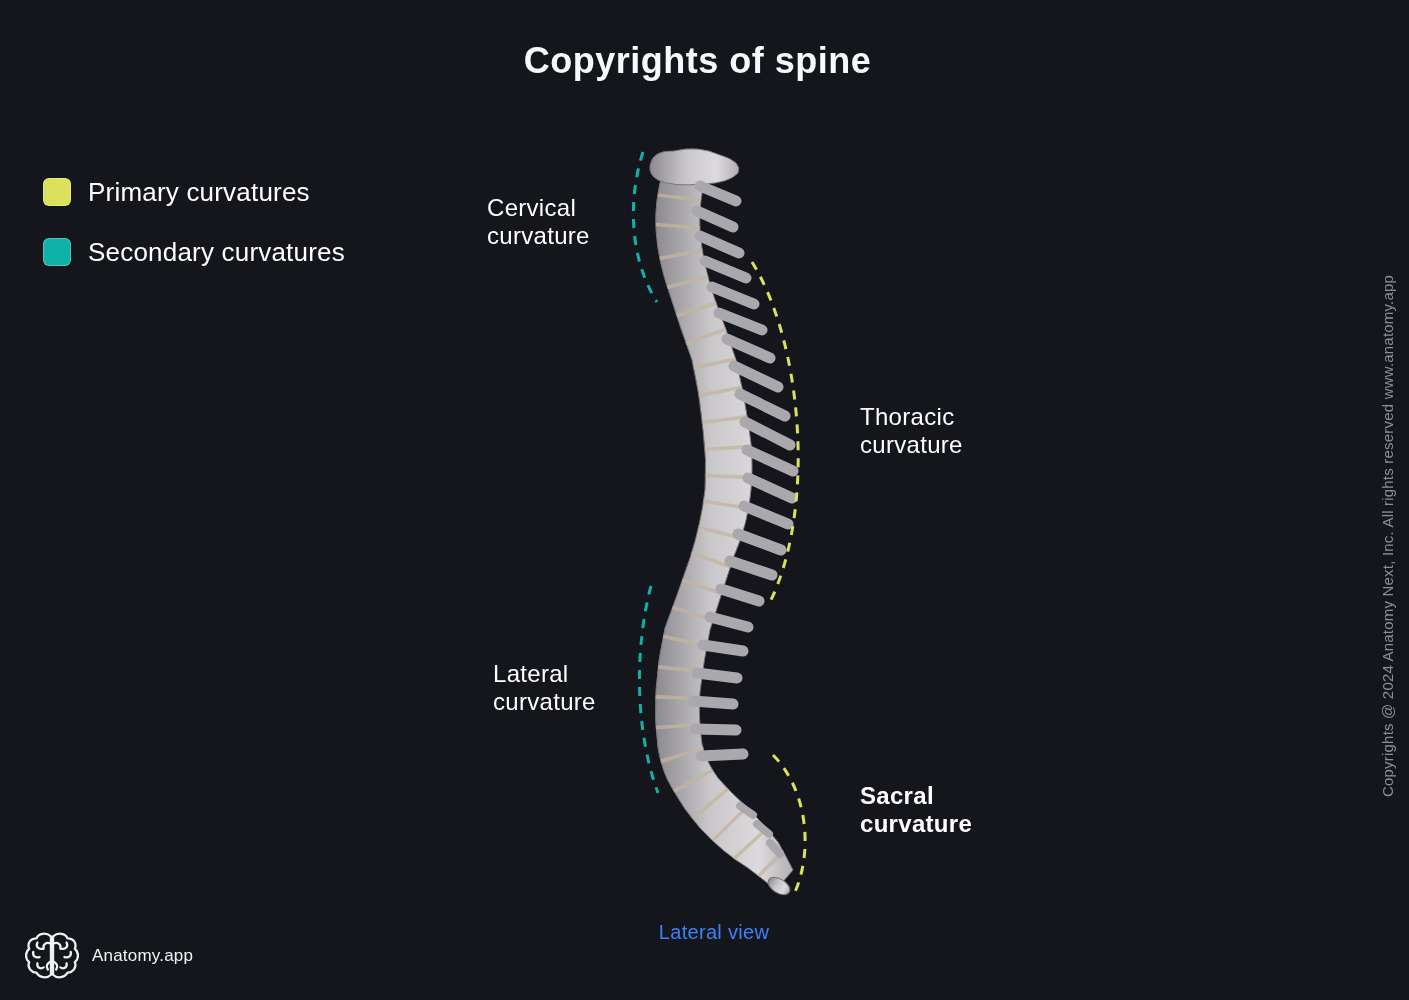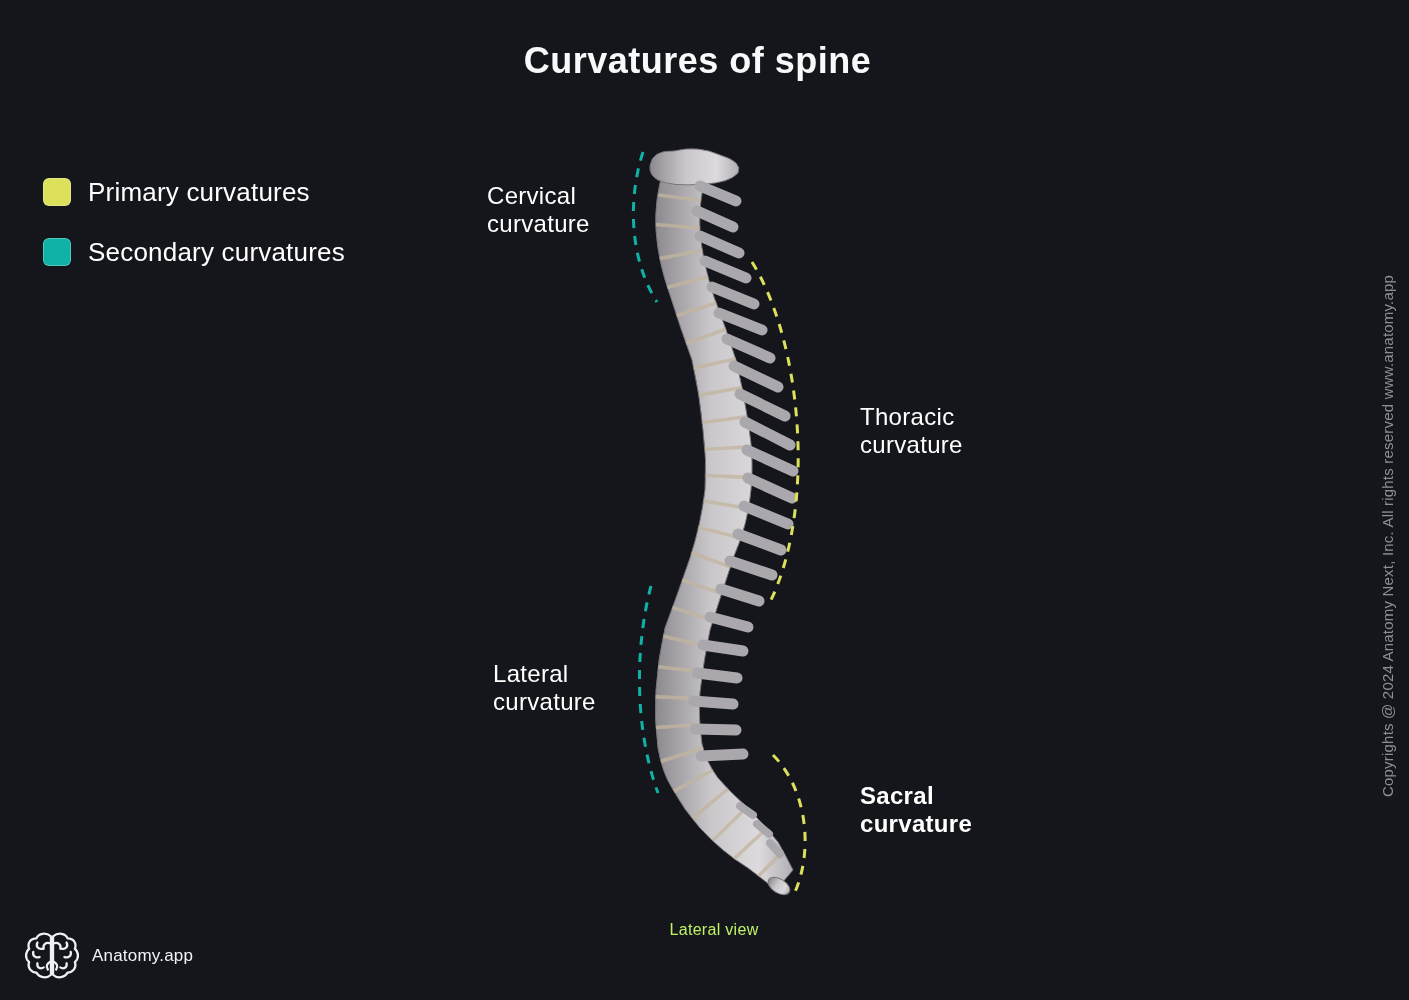--- a/index.html
+++ b/index.html
@@ -17,44 +17,44 @@
   .legend-item{display:flex;align-items:center;height:28px;margin-bottom:32px;}
   .swatch{
     width:28px;height:28px;border-radius:6px;box-sizing:border-box;
     border:1px solid rgba(255,255,255,.28);margin-right:17px;flex:0 0 auto;
   }
   .legend-label{font-size:26px;font-weight:500;color:#ffffff;letter-spacing:.2px;}
   .curve-label{
     position:absolute;font-size:24px;line-height:28px;font-weight:500;
     color:#ffffff;white-space:pre-line;letter-spacing:.3px;
   }
-  .lbl-cervical{left:487px;top:182px;}
+  .lbl-cervical{left:487px;top:194px;}
   .lbl-thoracic{left:860px;top:403px;}
   .lbl-lumbar{left:493px;top:660px;}
   .lbl-sacral{left:860px;top:782px;font-weight:bold;}
   .caption{
     position:absolute;left:714px;top:921px;transform:translateX(-50%);
-    font-size:16px;font-weight:500;color:#bef264;letter-spacing:.3px;white-space:nowrap;
+    font-size:20px;font-weight:500;color:#3b82f6;letter-spacing:.3px;white-space:nowrap;
   }
   .watermark{
     position:absolute;left:1379px;top:253px;height:544px;width:22px;
     writing-mode:vertical-rl;transform:rotate(180deg);
     font-size:15px;color:#8e8f96;letter-spacing:.2px;white-space:nowrap;
   }
   .brand{position:absolute;left:25px;top:929px;display:flex;align-items:center;}
   .brand-icon{width:54px;height:54px;margin-right:13px;}
   .brand-name{font-size:17px;font-weight:500;color:#f2f3f5;letter-spacing:.2px;}
   svg.spine-layer{position:absolute;left:0;top:0;}
 </style>
 </head>
 <body>
 
 <div class="canvas">
 
-  <div class="title">Curvatures of spine</div>
+  <div class="title">Copyrights of spine</div>
 
   <div class="legend">
     <div class="legend-item">
       <span class="swatch" style="background: rgb(220, 224, 90);"></span>
       <span class="legend-label">Primary curvatures</span>
     </div>
     <div class="legend-item">
       <span class="swatch" style="background: rgb(16, 177, 166);"></span>
       <span class="legend-label">Secondary curvatures</span>
     </div>

